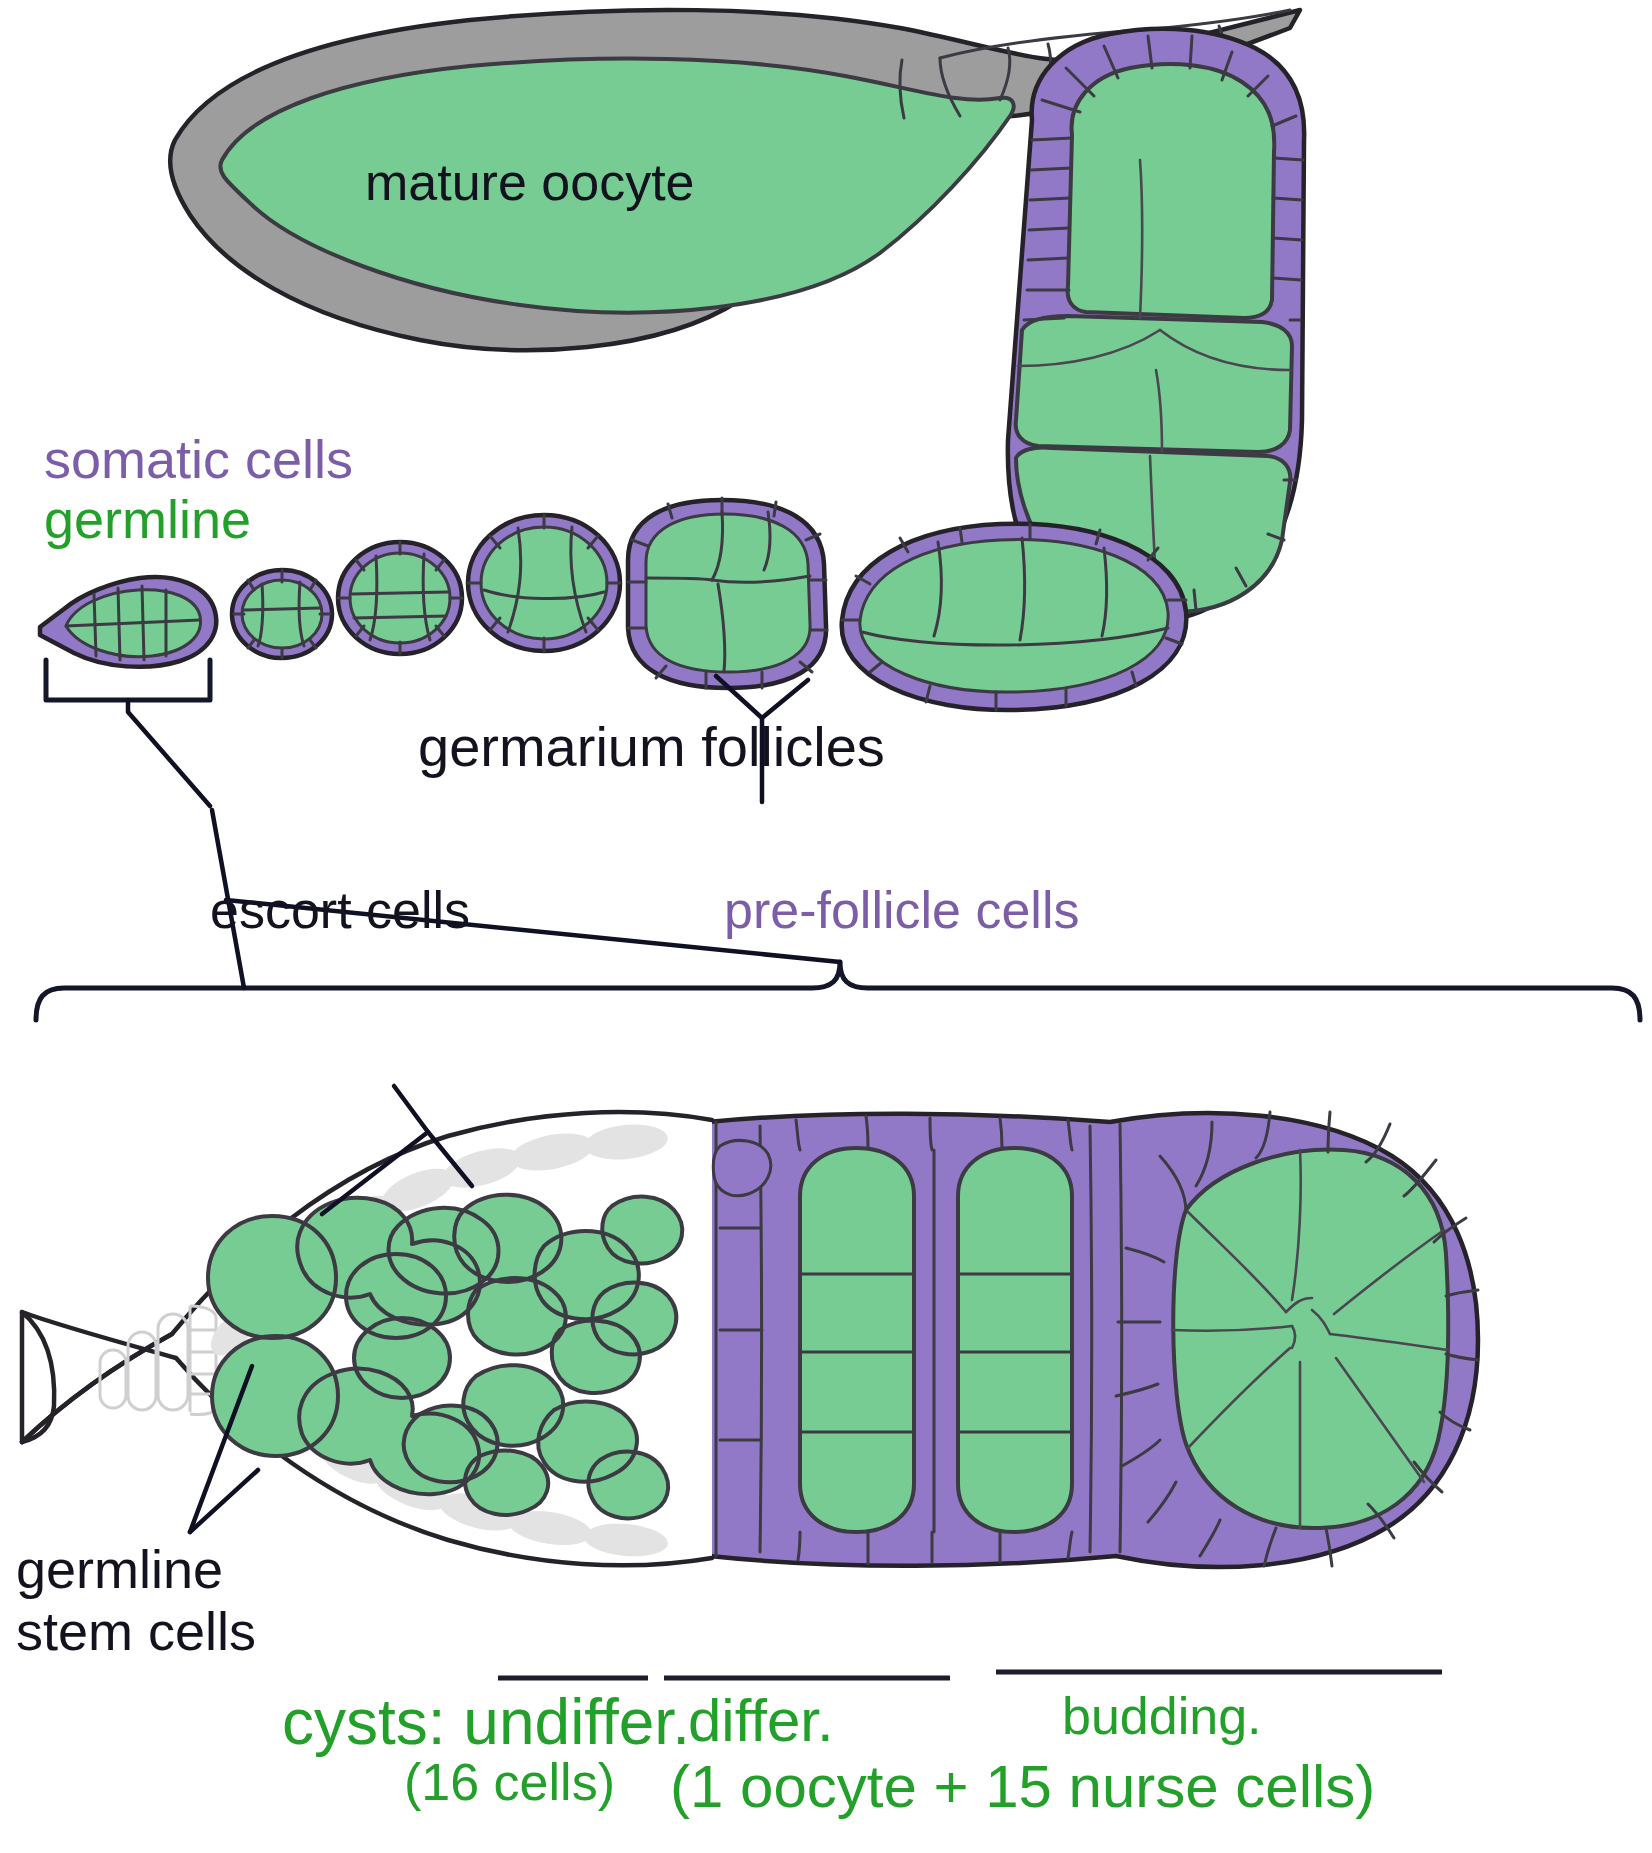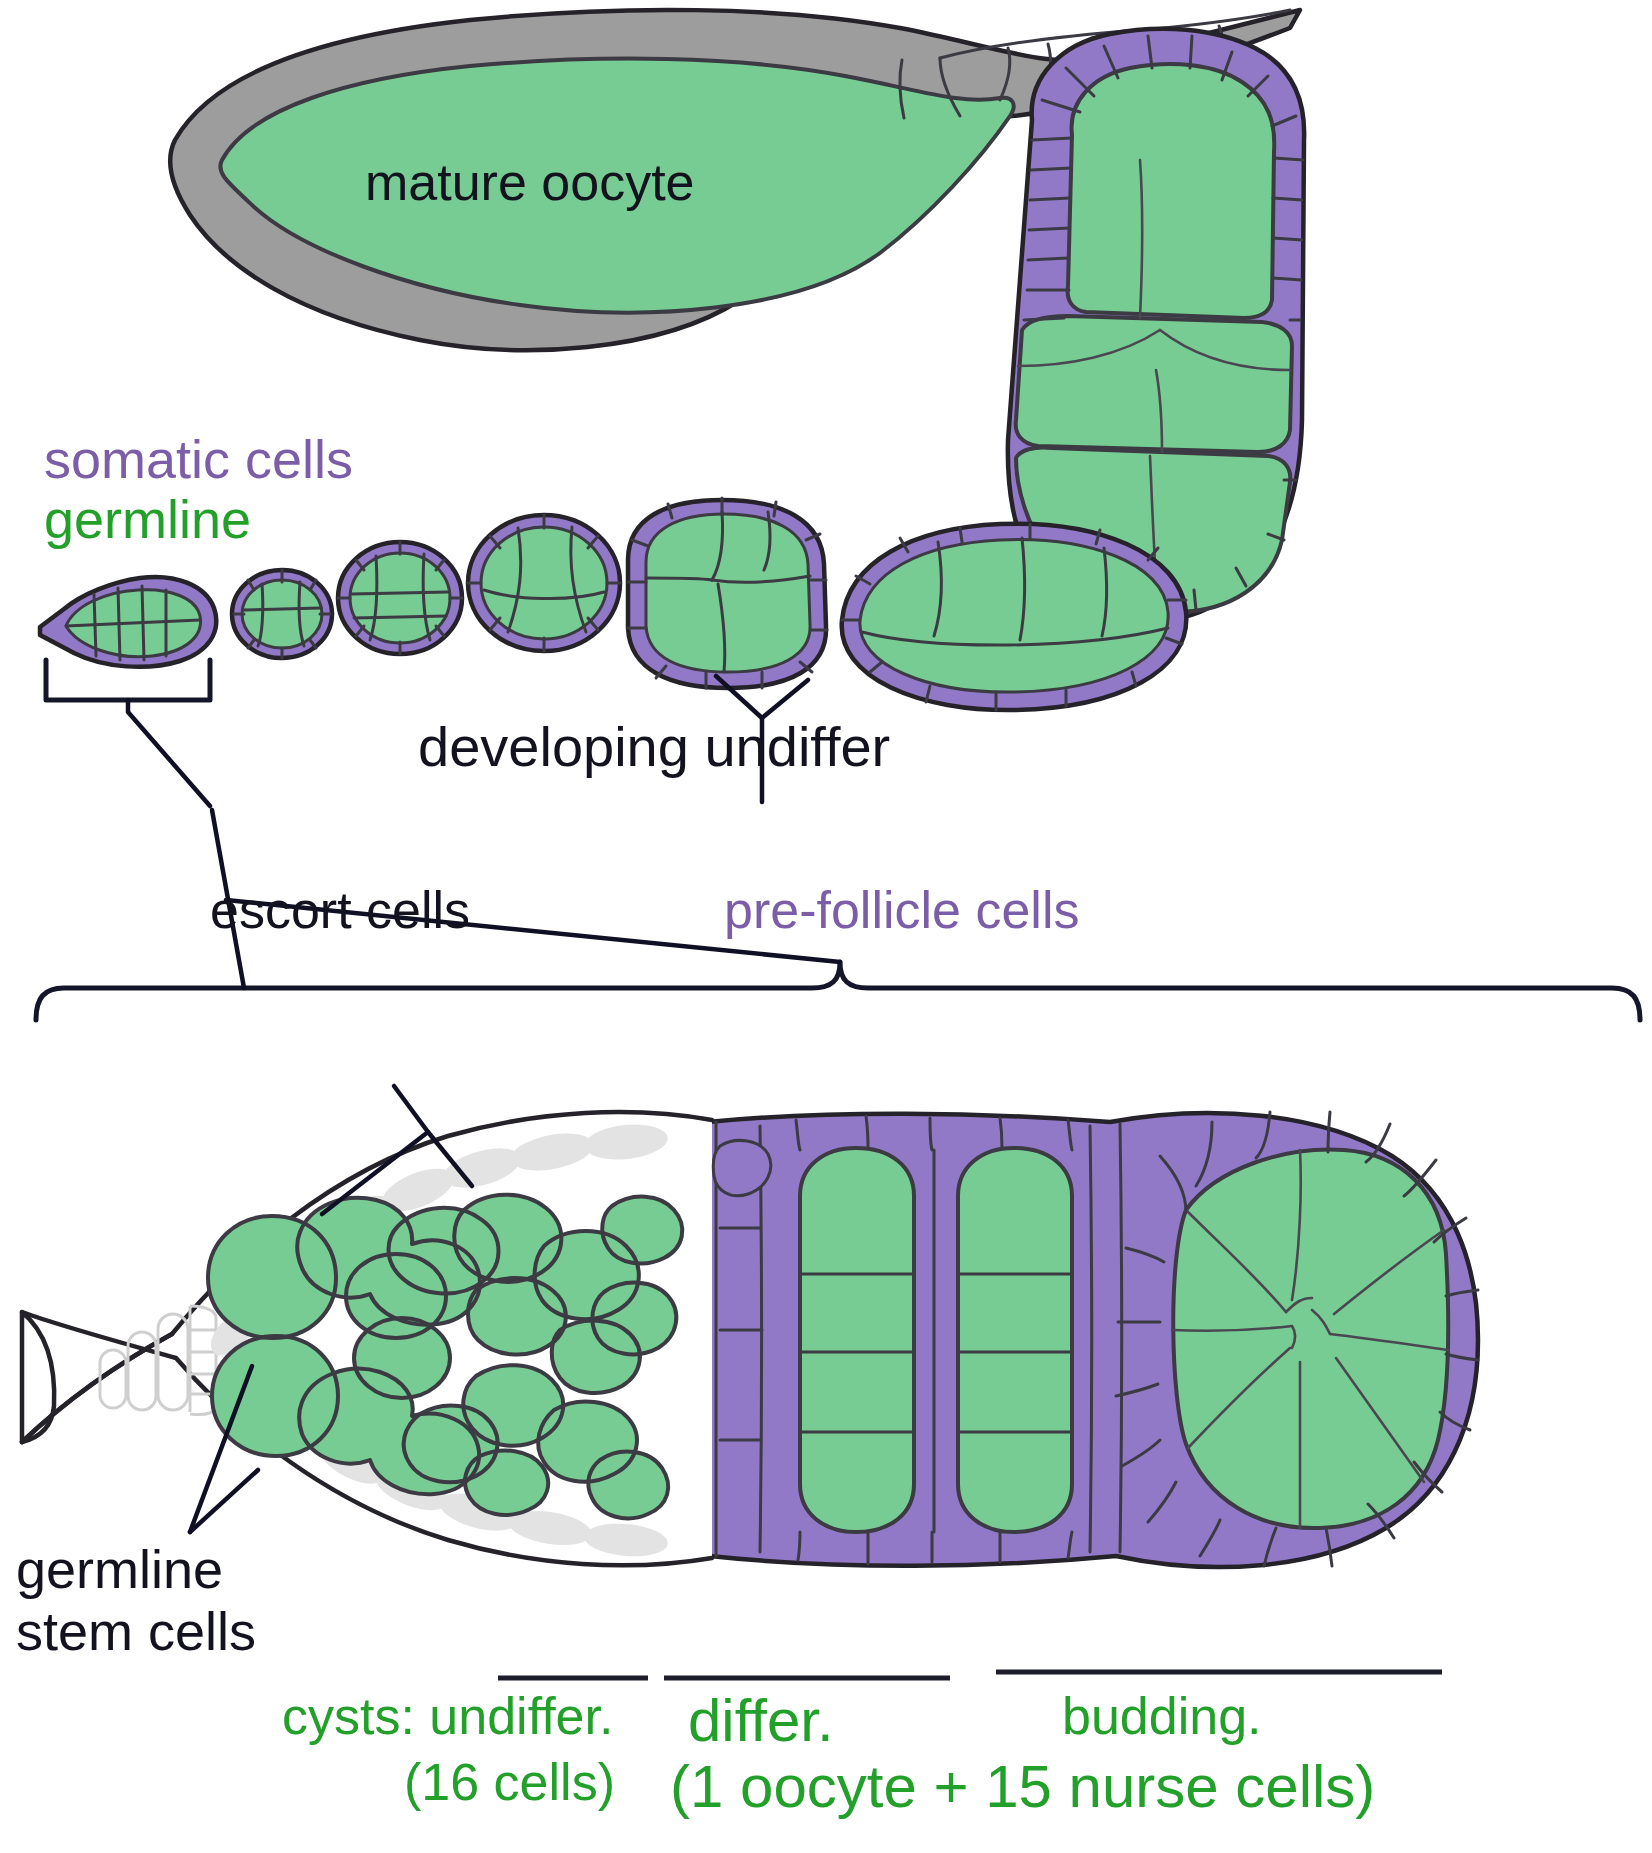--- a/index.html
+++ b/index.html
@@ -556,31 +556,31 @@
   </g>
 </svg>
 
 <div class="lbl lbl-black" style="left:365px;top:156px;font-size:52px;">mature oocyte</div>
 
 <div class="lbl lbl-purple" style="left:44px;top:432px;font-size:54px;">somatic cells</div>
 
 <div class="lbl lbl-green" style="left:44px;top:492px;font-size:54px;">germline</div>
 
 
-<div class="lbl lbl-black" style="left:418px;top:718px;font-size:56px;">developing undiffer</div>
+<div class="lbl lbl-black" style="left:418px;top:718px;font-size:56px;">germarium follicles</div>
 
 <div class="lbl lbl-purple" style="left:724px;top:884px;font-size:52px;">pre-follicle cells</div>
 
 <div class="lbl lbl-black" style="left:210px;top:884px;font-size:52px;">escort cells</div>
 
 <div class="lbl lbl-black" style="left:16px;top:1542px;font-size:54px;">germline</div>
 
 <div class="lbl lbl-black" style="left:16px;top:1604px;font-size:54px;">stem cells</div>
 
-<div class="lbl lbl-green" style="left:282px;top:1690px;font-size:52px;">cysts: undiffer.</div>
+<div class="lbl lbl-green" style="left:282px;top:1690px;font-size:64px;">cysts: undiffer.</div>
 
 <div class="lbl lbl-green" style="left:404px;top:1756px;font-size:52px;">(16 cells)</div>
 
 <div class="lbl lbl-green" style="left:688px;top:1690px;font-size:60px;">differ.</div>
 
 <div class="lbl lbl-green" style="left:670px;top:1756px;font-size:60px;">(1 oocyte + 15 nurse cells)</div>
 
 <div class="lbl lbl-green" style="left:1062px;top:1690px;font-size:52px;">budding.</div>
 
 </div>

